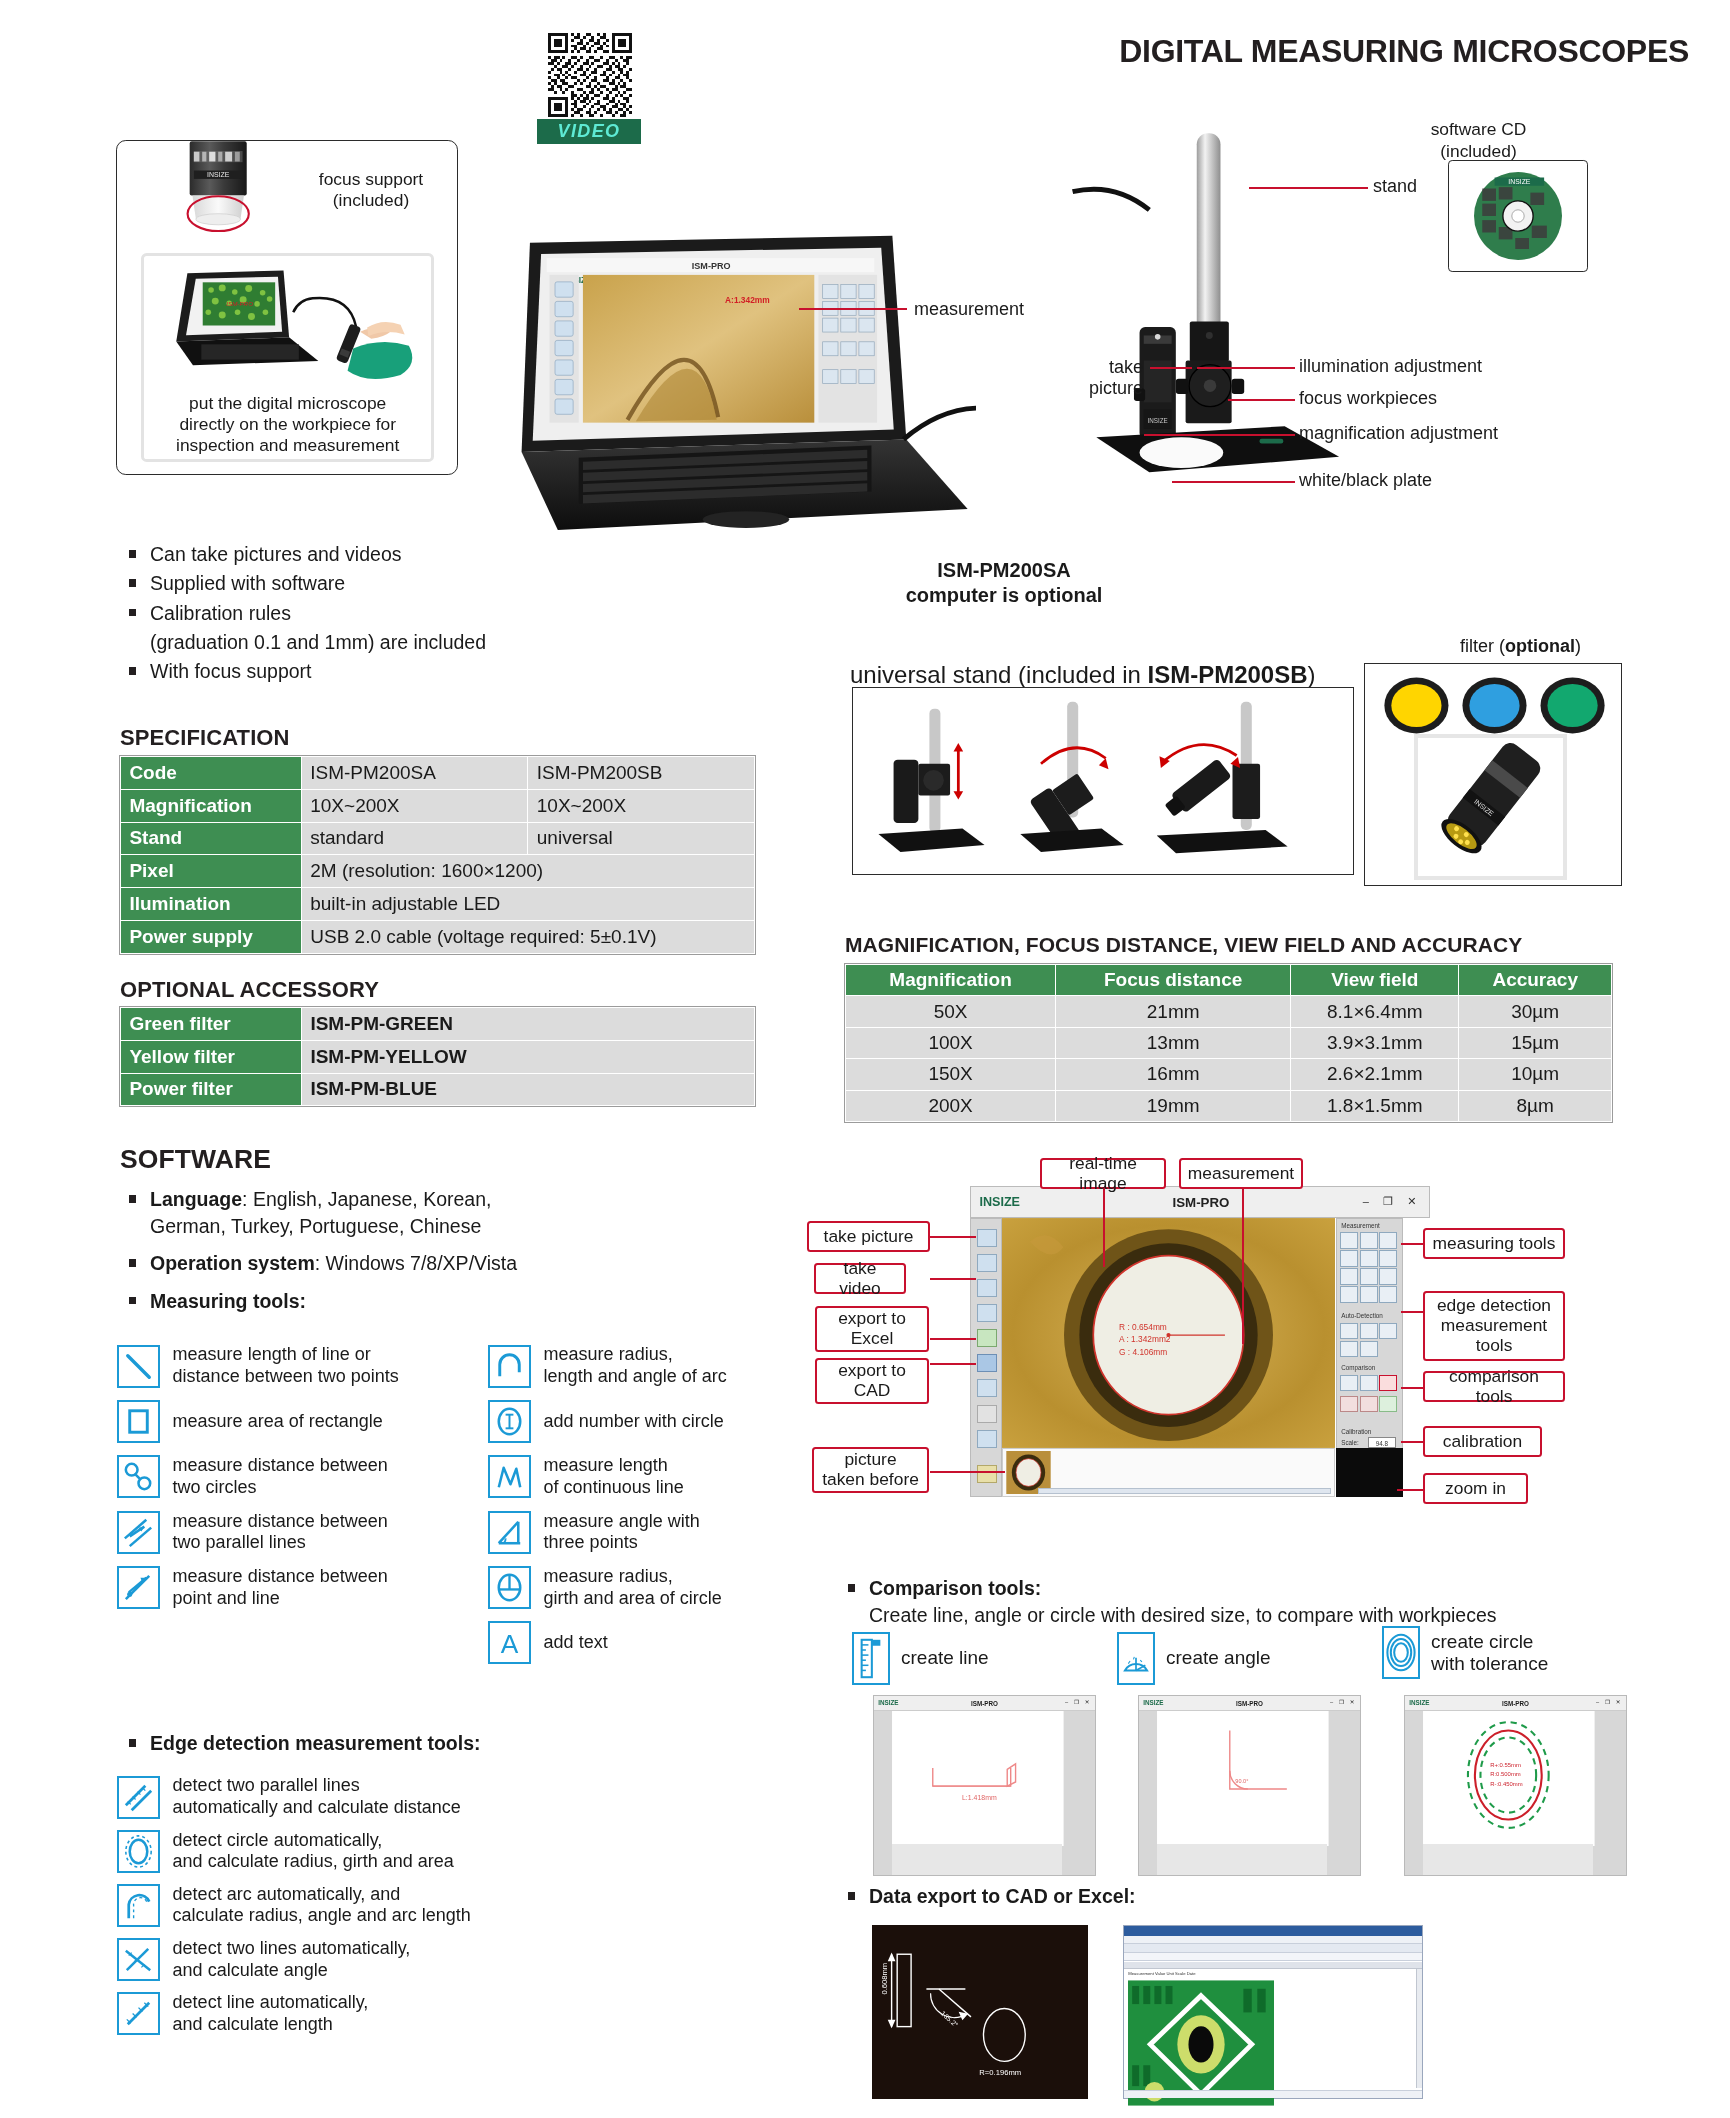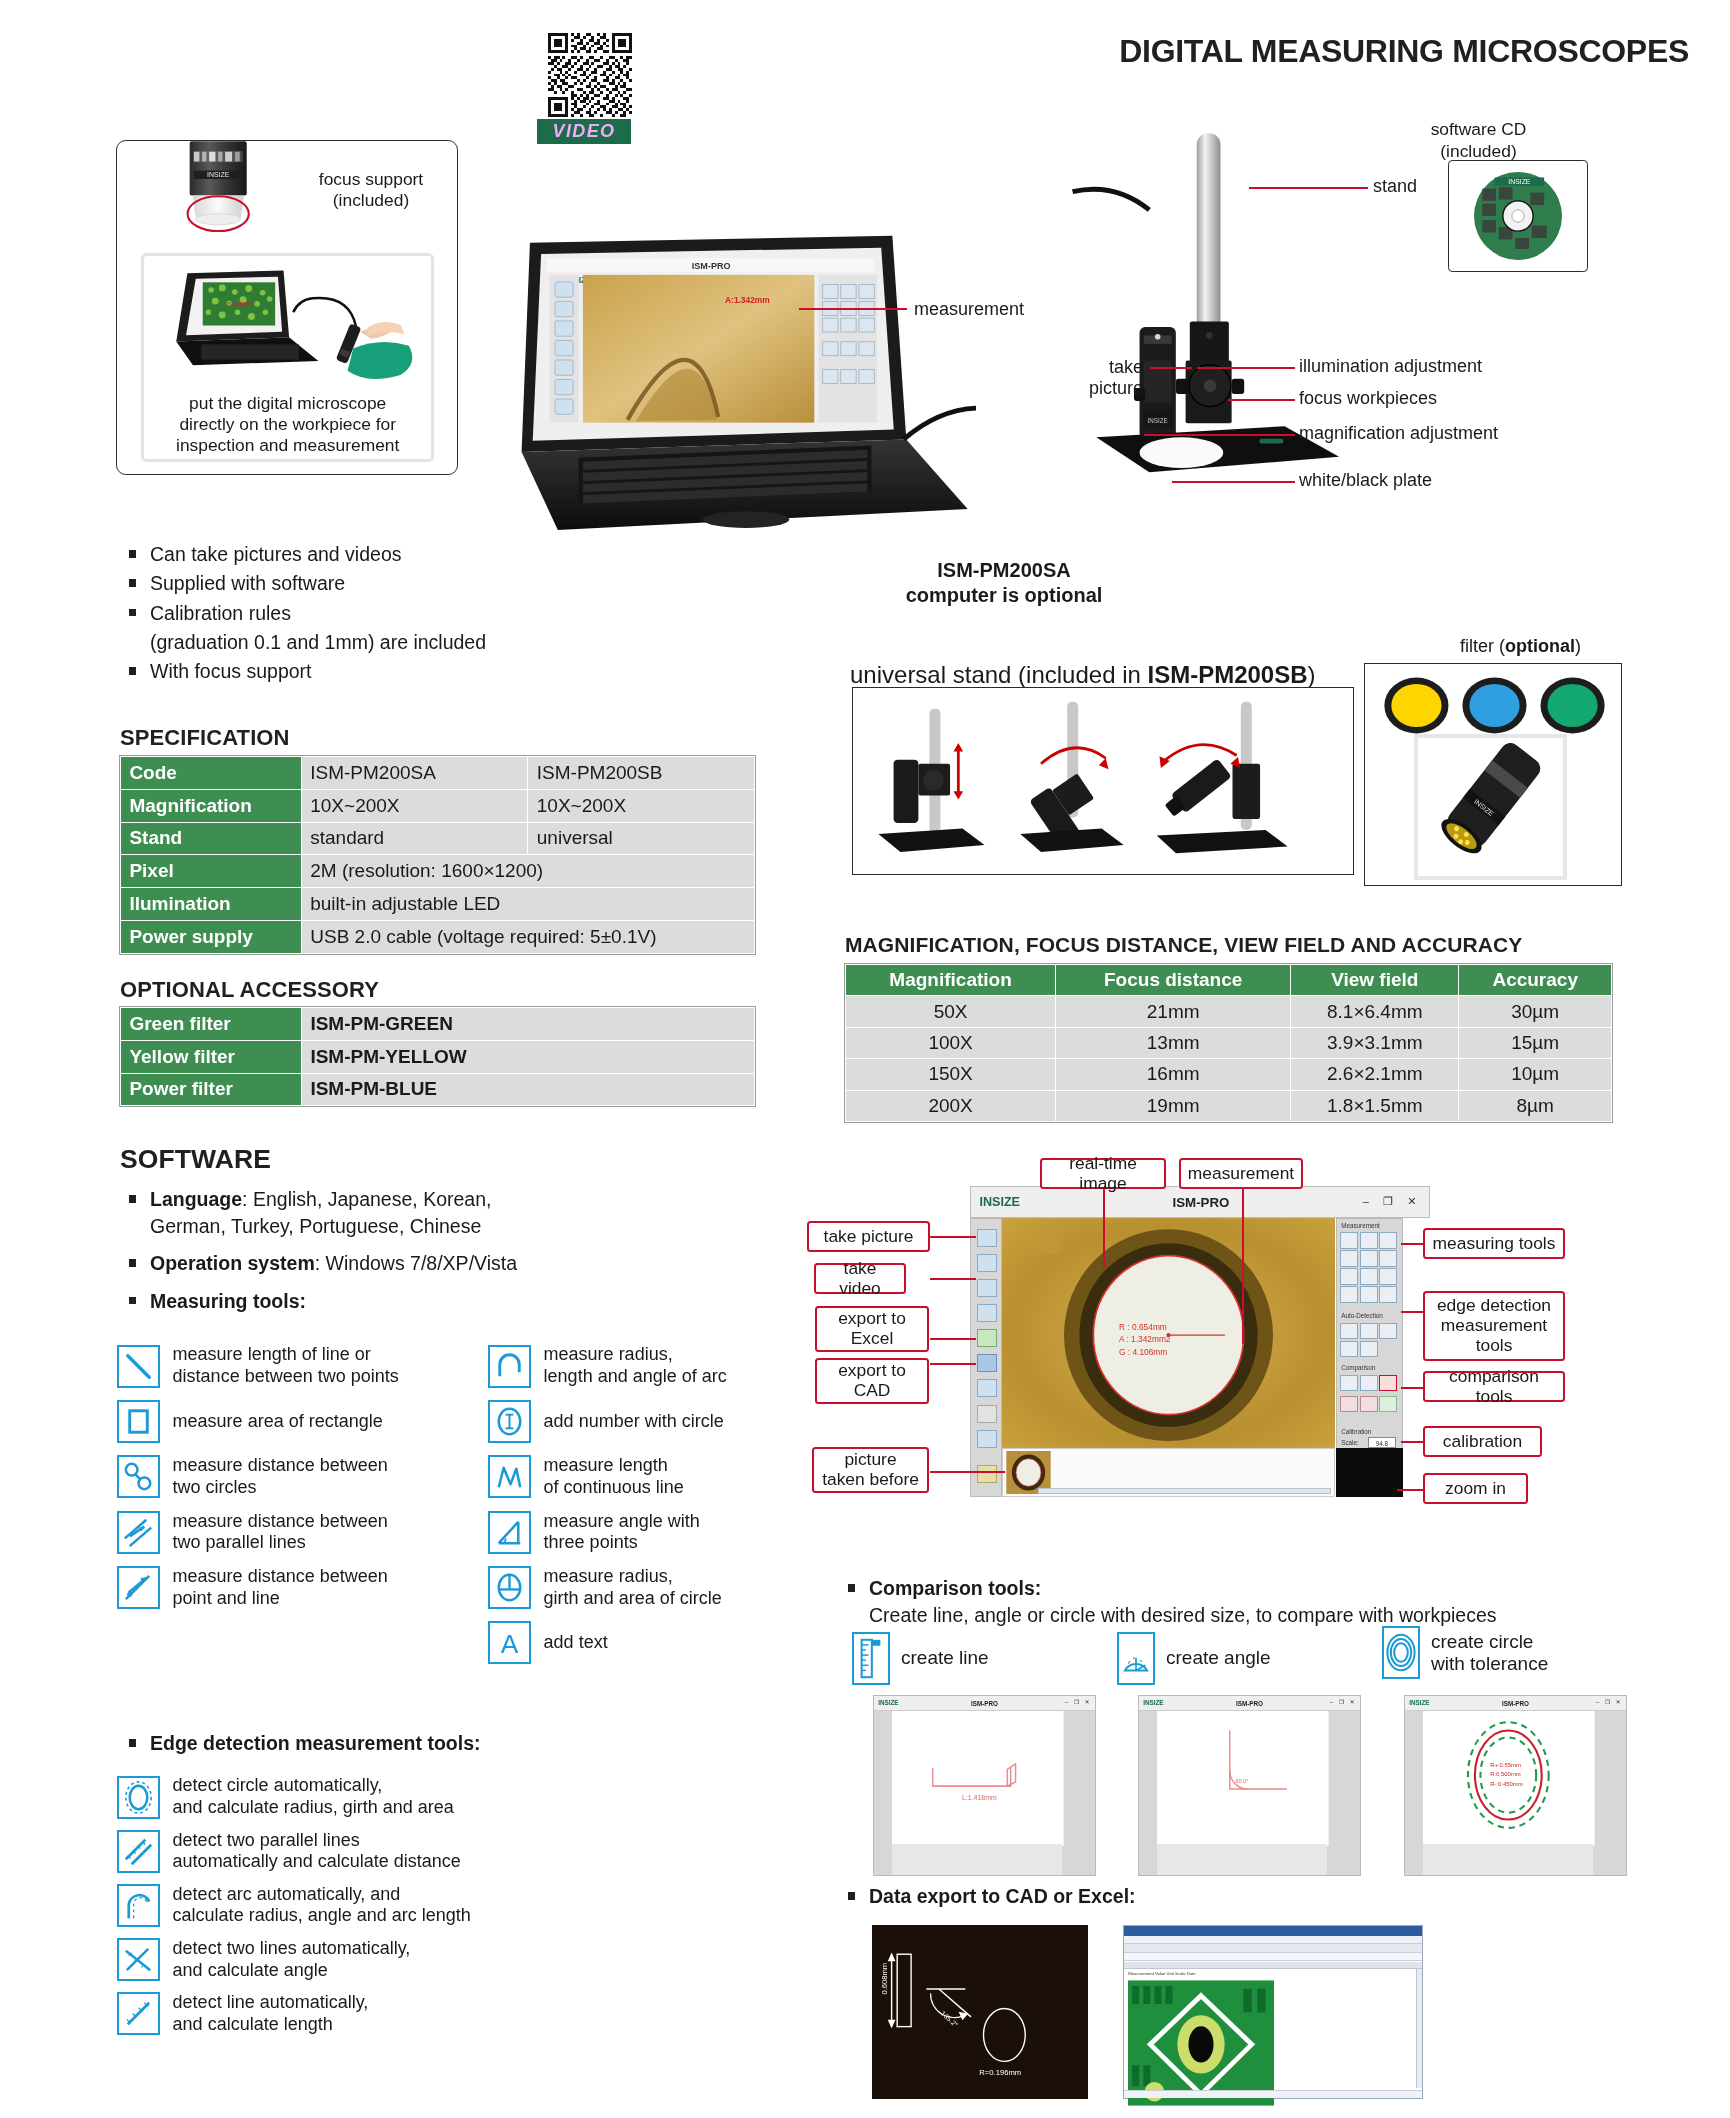--- a/index.html
+++ b/index.html
@@ -13,21 +13,21 @@
 
   
   #page-title{
     left:977px; top:33px; width:712px; text-align:right;
     font-size:32px; font-weight:bold; letter-spacing:-0.3px; color:#231f20;
   }
   
   #qr-block{ left:537px; top:33px; width:106px; }
   #qr-code{ width:106px; height:84px; }
   #video-badge{
-    width:94px; height:25px; background:#1c6b4a; color:#f0abfc;
+    width:104px; height:25px; background:#1c6b4a; color:#5eead4;
     font-size:18px; font-weight:bold; letter-spacing:1.4px;
     display:flex; align-items:center; justify-content:center;
     font-style:italic;
   }
 
   
   #left-panel{
     left:116px; top:140px; width:342px; height:335px;
     border:1.4px solid #2b2b2b; border-radius:9.8px; background:#fff;
   }
@@ -900,37 +900,37 @@
     <div class="tool-lbl">add text</div>
   </div>
 </div>
 
 <ul class="abs bul-list" id="edge-head">
   <li><b>Edge detection measurement tools:</b></li>
 </ul>
 <div class="tool-grid" id="edge-tools">
   <div class="tool-item">
     <svg class="tool-ico" viewBox="0 0 40 40">
-      <ellipse cx="20" cy="20" rx="9" ry="12" fill="none" stroke="#1b9ad6" stroke-width="2.6"></ellipse>
-      <ellipse cx="20" cy="20" rx="13" ry="16" fill="none" stroke="#1b9ad6" stroke-width="1.6" stroke-dasharray="3 3"></ellipse>
-    </svg>
-    <div class="tool-lbl">detect circle automatically,<br>and calculate radius, girth and area</div>
-  </div>
-  <div class="tool-item">
-    <svg class="tool-ico" viewBox="0 0 40 40">
       <line x1="7" y1="28" x2="27" y2="8" stroke="#1b9ad6" stroke-width="2.8"></line>
       <line x1="13" y1="33" x2="33" y2="13" stroke="#1b9ad6" stroke-width="2.8"></line>
       <g stroke="#1b9ad6" stroke-width="1.3">
         <line x1="9" y1="24" x2="12" y2="27"></line>
           <line x1="14" y1="19" x2="17" y2="22"></line>
         <line x1="19" y1="14" x2="22" y2="17"></line>
           <line x1="24" y1="10" x2="27" y2="13"></line>
       </g>
     </svg>
     <div class="tool-lbl">detect two parallel lines<br>automatically and calculate distance</div>
+  </div>
+  <div class="tool-item">
+    <svg class="tool-ico" viewBox="0 0 40 40">
+      <ellipse cx="20" cy="20" rx="9" ry="12" fill="none" stroke="#1b9ad6" stroke-width="2.6"></ellipse>
+      <ellipse cx="20" cy="20" rx="13" ry="16" fill="none" stroke="#1b9ad6" stroke-width="1.6" stroke-dasharray="3 3"></ellipse>
+    </svg>
+    <div class="tool-lbl">detect circle automatically,<br>and calculate radius, girth and area</div>
   </div>
   <div class="tool-item">
     <svg class="tool-ico" viewBox="0 0 40 40">
       <path d="M10 33 L10 19 a11 11 0 0 1 21 -3" fill="none" stroke="#1b9ad6" stroke-width="2.8"></path>
       <path d="M15 33 L15 20 a7 7 0 0 1 14 -2" fill="none" stroke="#1b9ad6" stroke-width="1.4" stroke-dasharray="3 3"></path>
     </svg>
     <div class="tool-lbl">detect arc automatically, and<br>calculate radius, angle and arc length</div>
   </div>
   <div class="tool-item">
     <svg class="tool-ico" viewBox="0 0 40 40">

